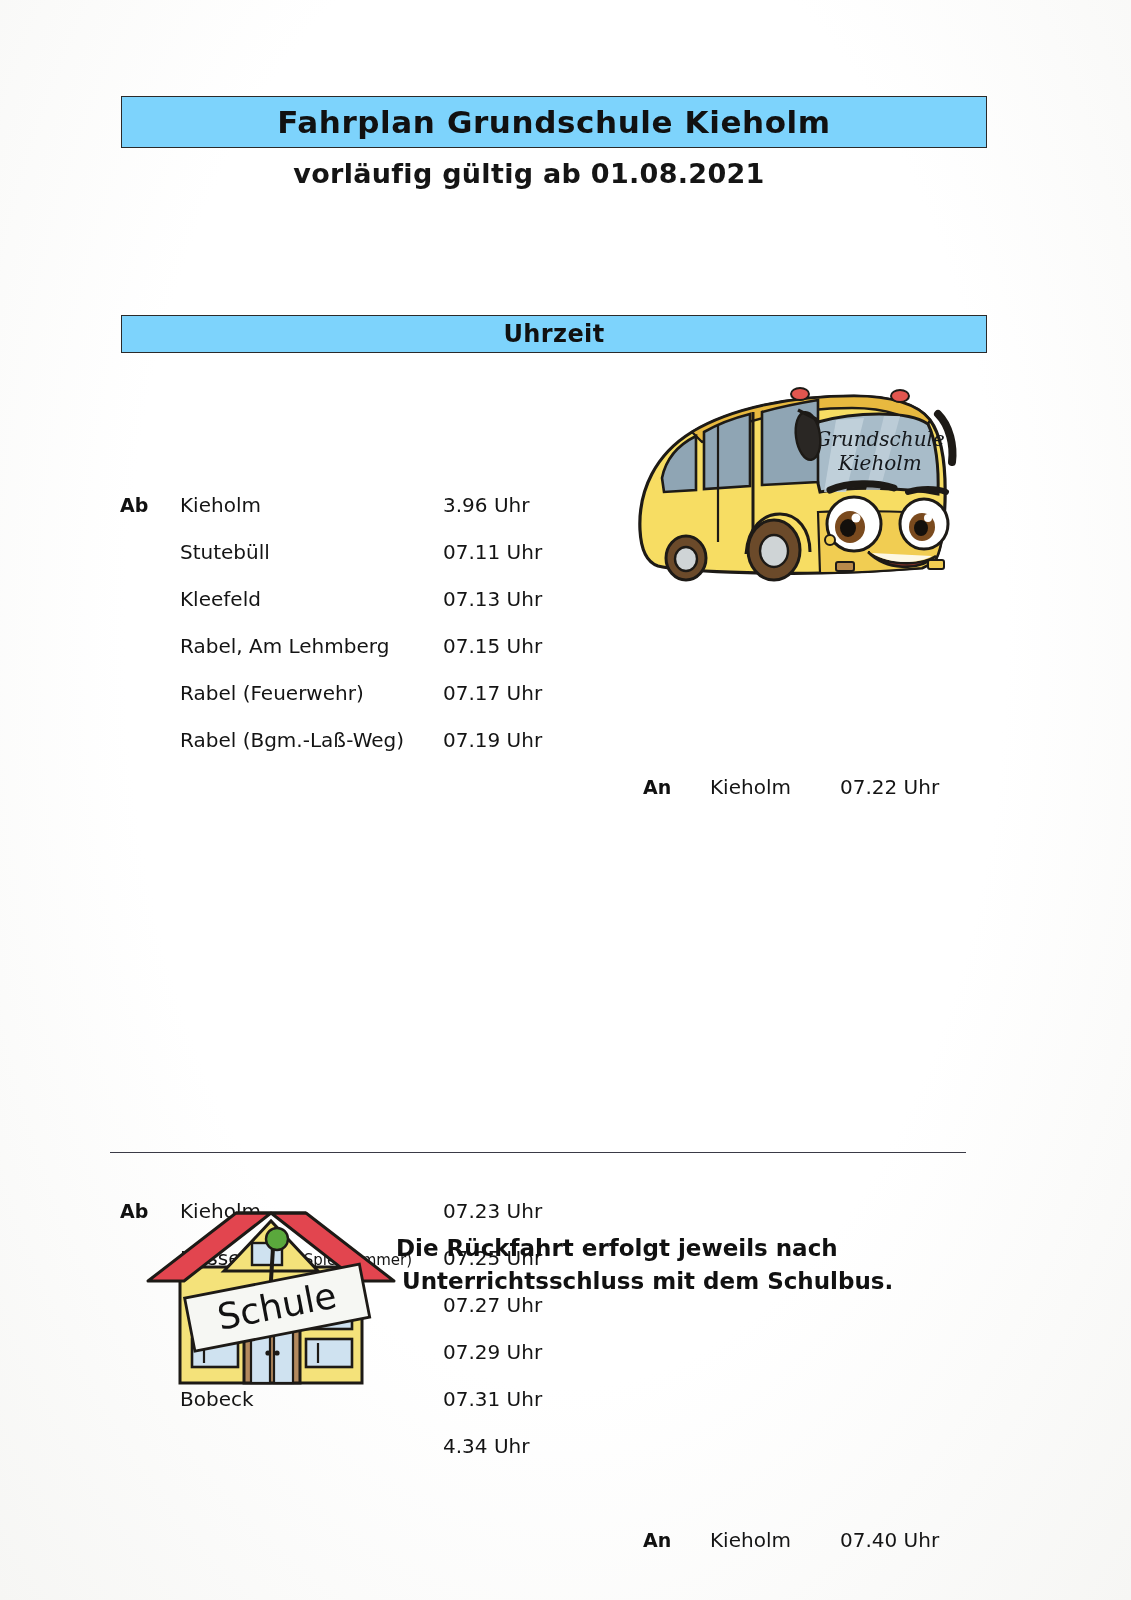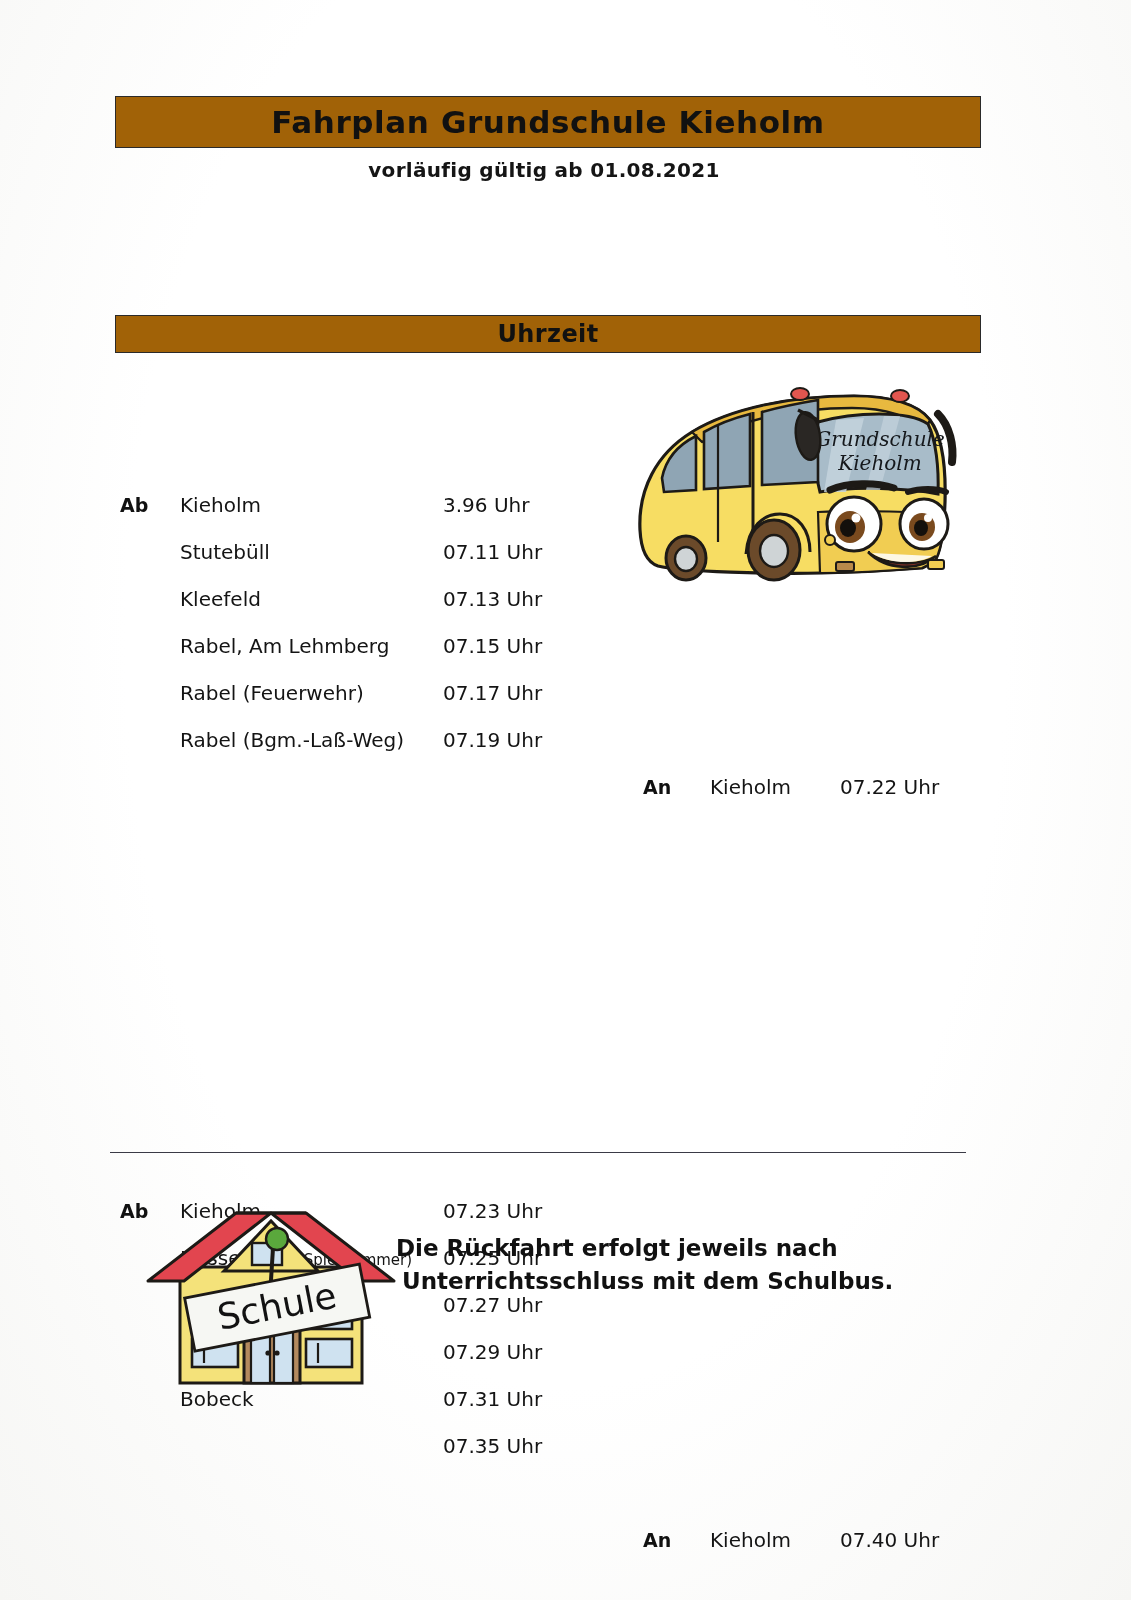--- a/index.html
+++ b/index.html
@@ -25,48 +25,48 @@
     inset: 0;
     background:
       radial-gradient(ellipse at 50% 40%, #ffffff 55%, #f6f6f4 100%);
     pointer-events: none;
   }
   #page > * { position: relative; }
 
   
   .framed-box {
     position: absolute;
-    left: 115px;
+    left: 121px;
     width: 866px;
     box-sizing: border-box;
     border: 1.6px solid #2a2a2a;
-    background: #a16207;
+    background: #7dd3fc;
     display: flex;
     align-items: center;
     justify-content: center;
   }
   #title-box {
     top: 96px;
     height: 52px;
   }
   #title-text {
     font-family: "DejaVu Sans", sans-serif;
     font-size: 31px;
     font-weight: bold;
     letter-spacing: 0.6px;
     color: #111;
     white-space: nowrap;
   }
   #subtitle {
     position: absolute;
     top: 158px;
-    left: 111px;
+    left: 96px;
     width: 866px;
     text-align: center;
-    font-size: 20px;
+    font-size: 27px;
     font-weight: bold;
     color: #151515;
     letter-spacing: 0.3px;
   }
   #uhrzeit-box {
     top: 263px;
     height: 38px;
   }
   #uhrzeit-text {
     font-size: 24px;
@@ -259,21 +259,21 @@
       <span class="col-stop"><span>Hafferholz</span></span>
       <span class="col-time">07.29 Uhr</span>
     </div>
 
     <div class="stop-row">
       <span class="col-stop"><span>Bobeck</span></span>
       <span class="col-time">07.31 Uhr</span>
     </div>
 
     <div class="stop-row">
-      <span class="col-time">07.35 Uhr</span>
+      <span class="col-time">4.34 Uhr</span>
     </div>
 
     <div class="arrive-row" style="margin-top:47px;">
       <span class="ar-label">An</span>
       <span class="ar-stop">Kieholm</span>
       <span class="ar-time">07.40 Uhr</span>
     </div>
   </div>
 
   <svg id="bus-art" viewBox="0 0 340 240">

